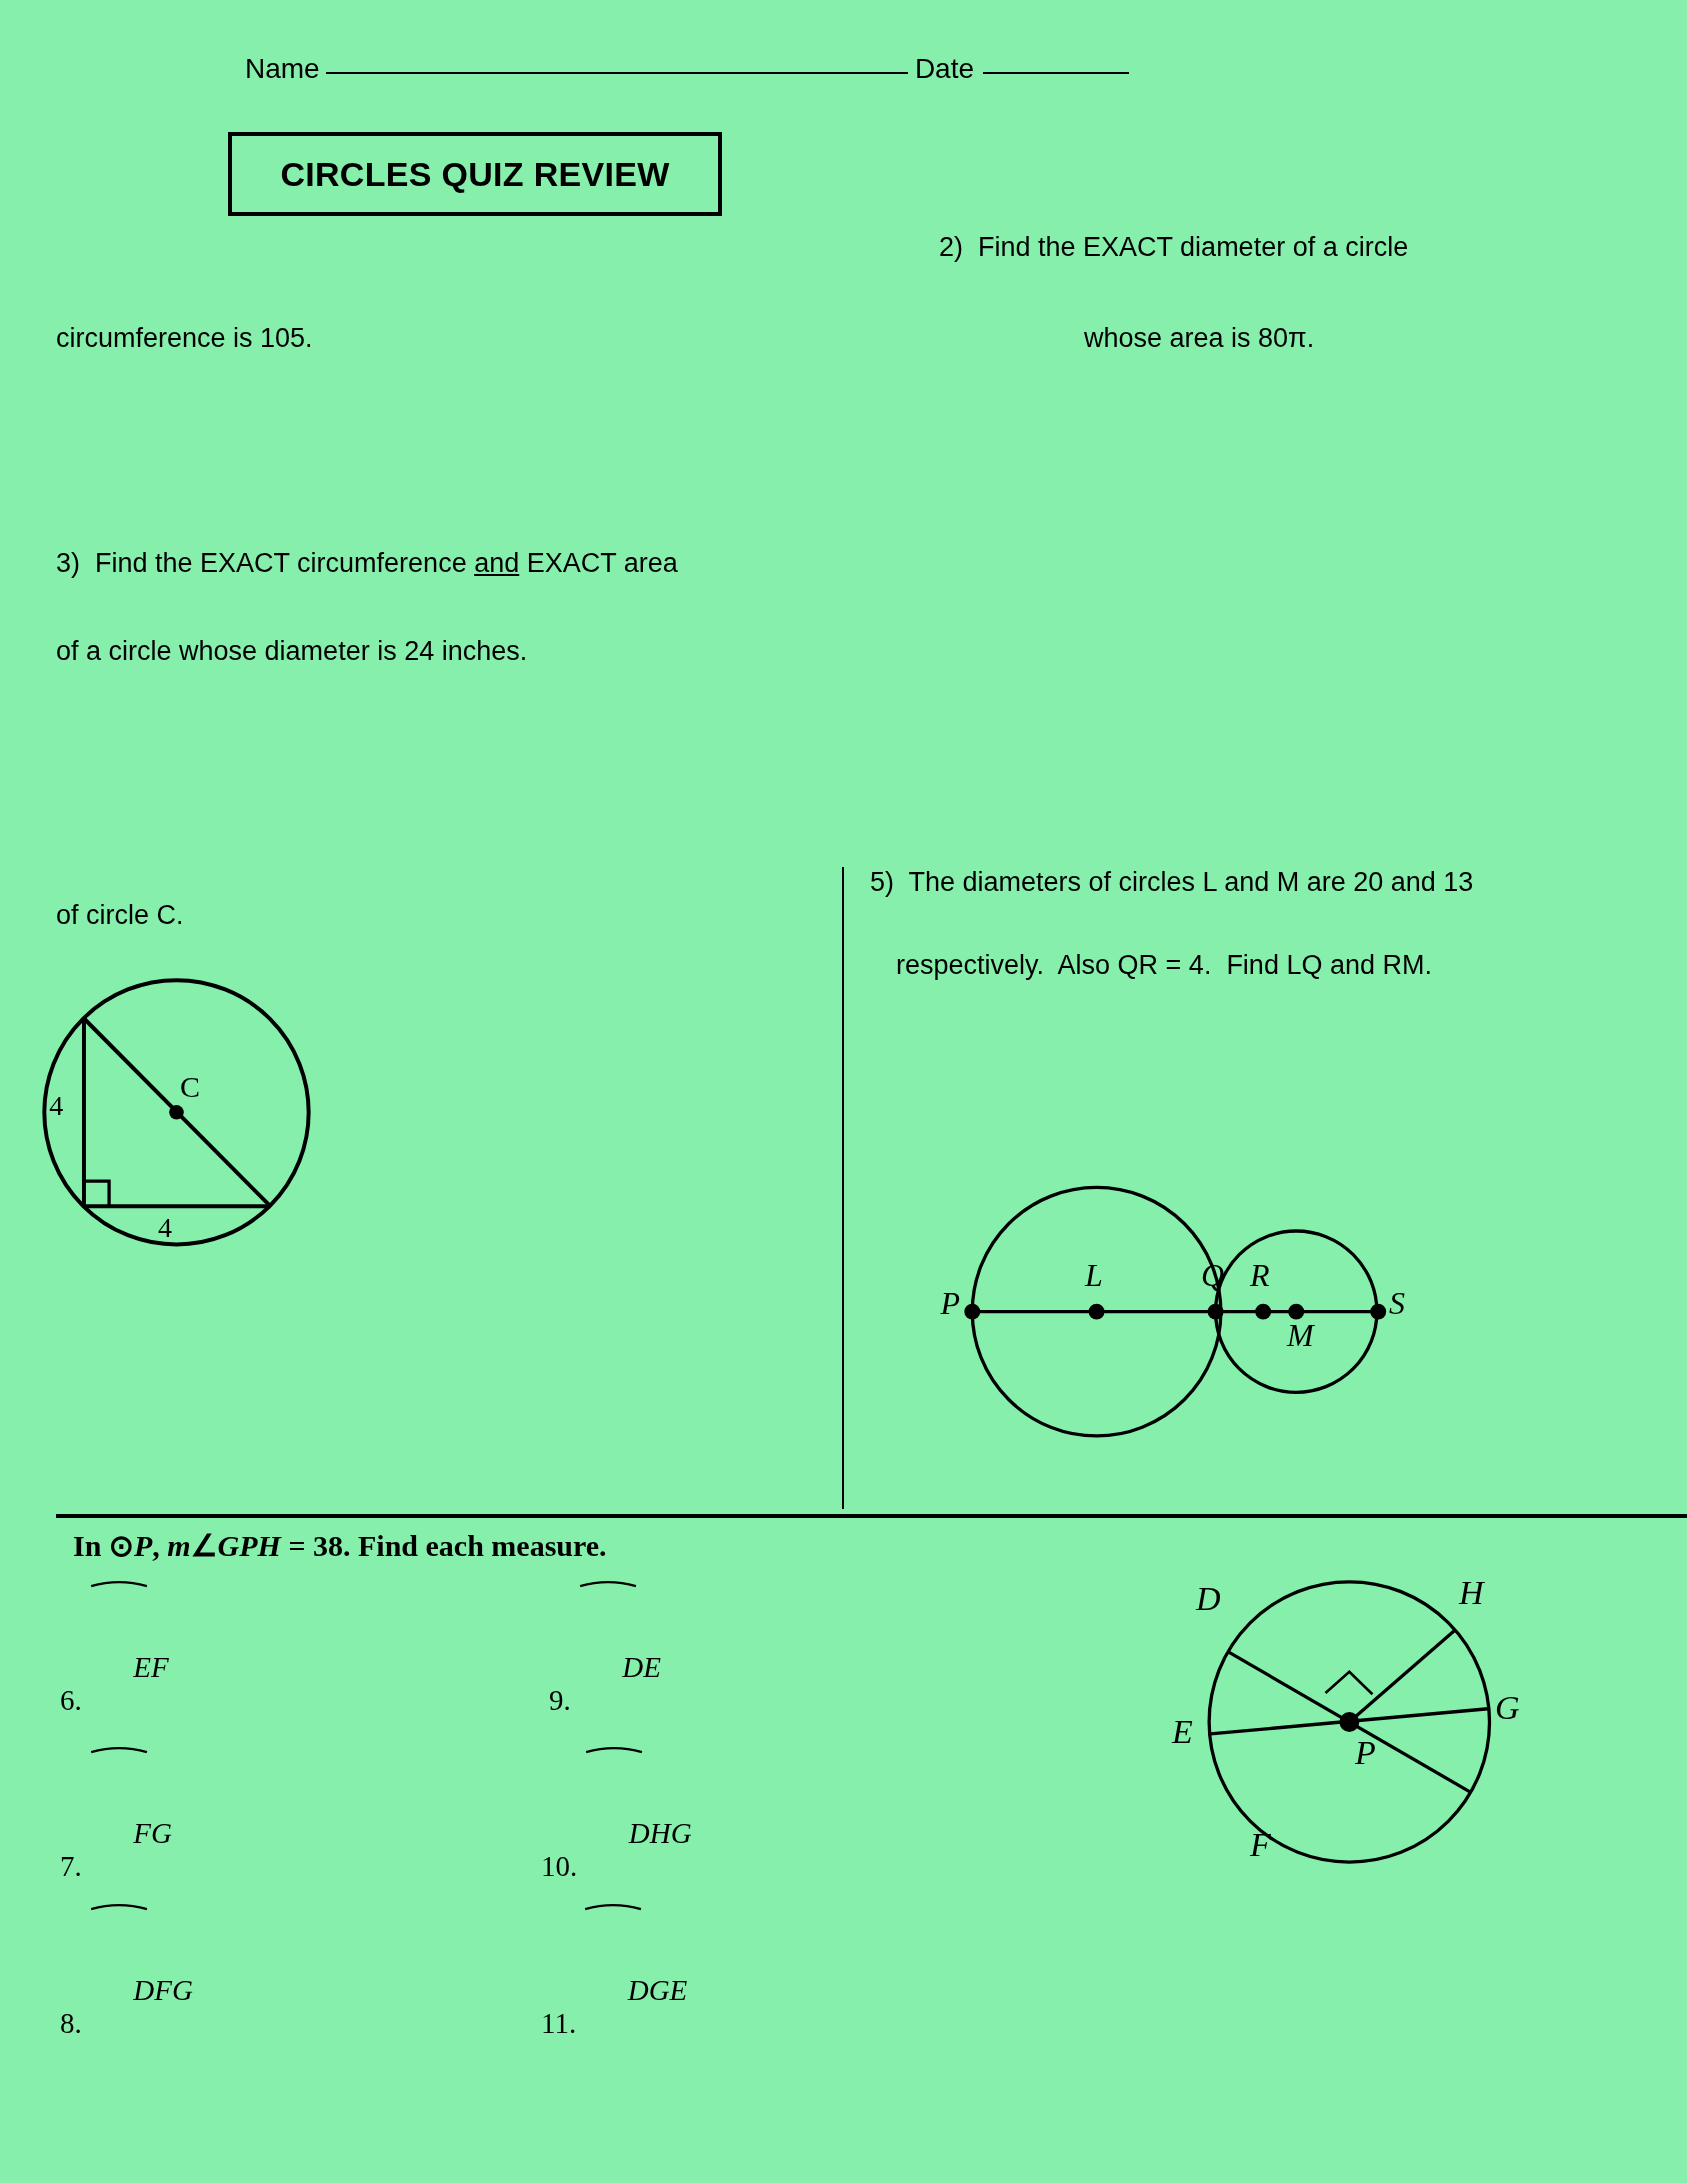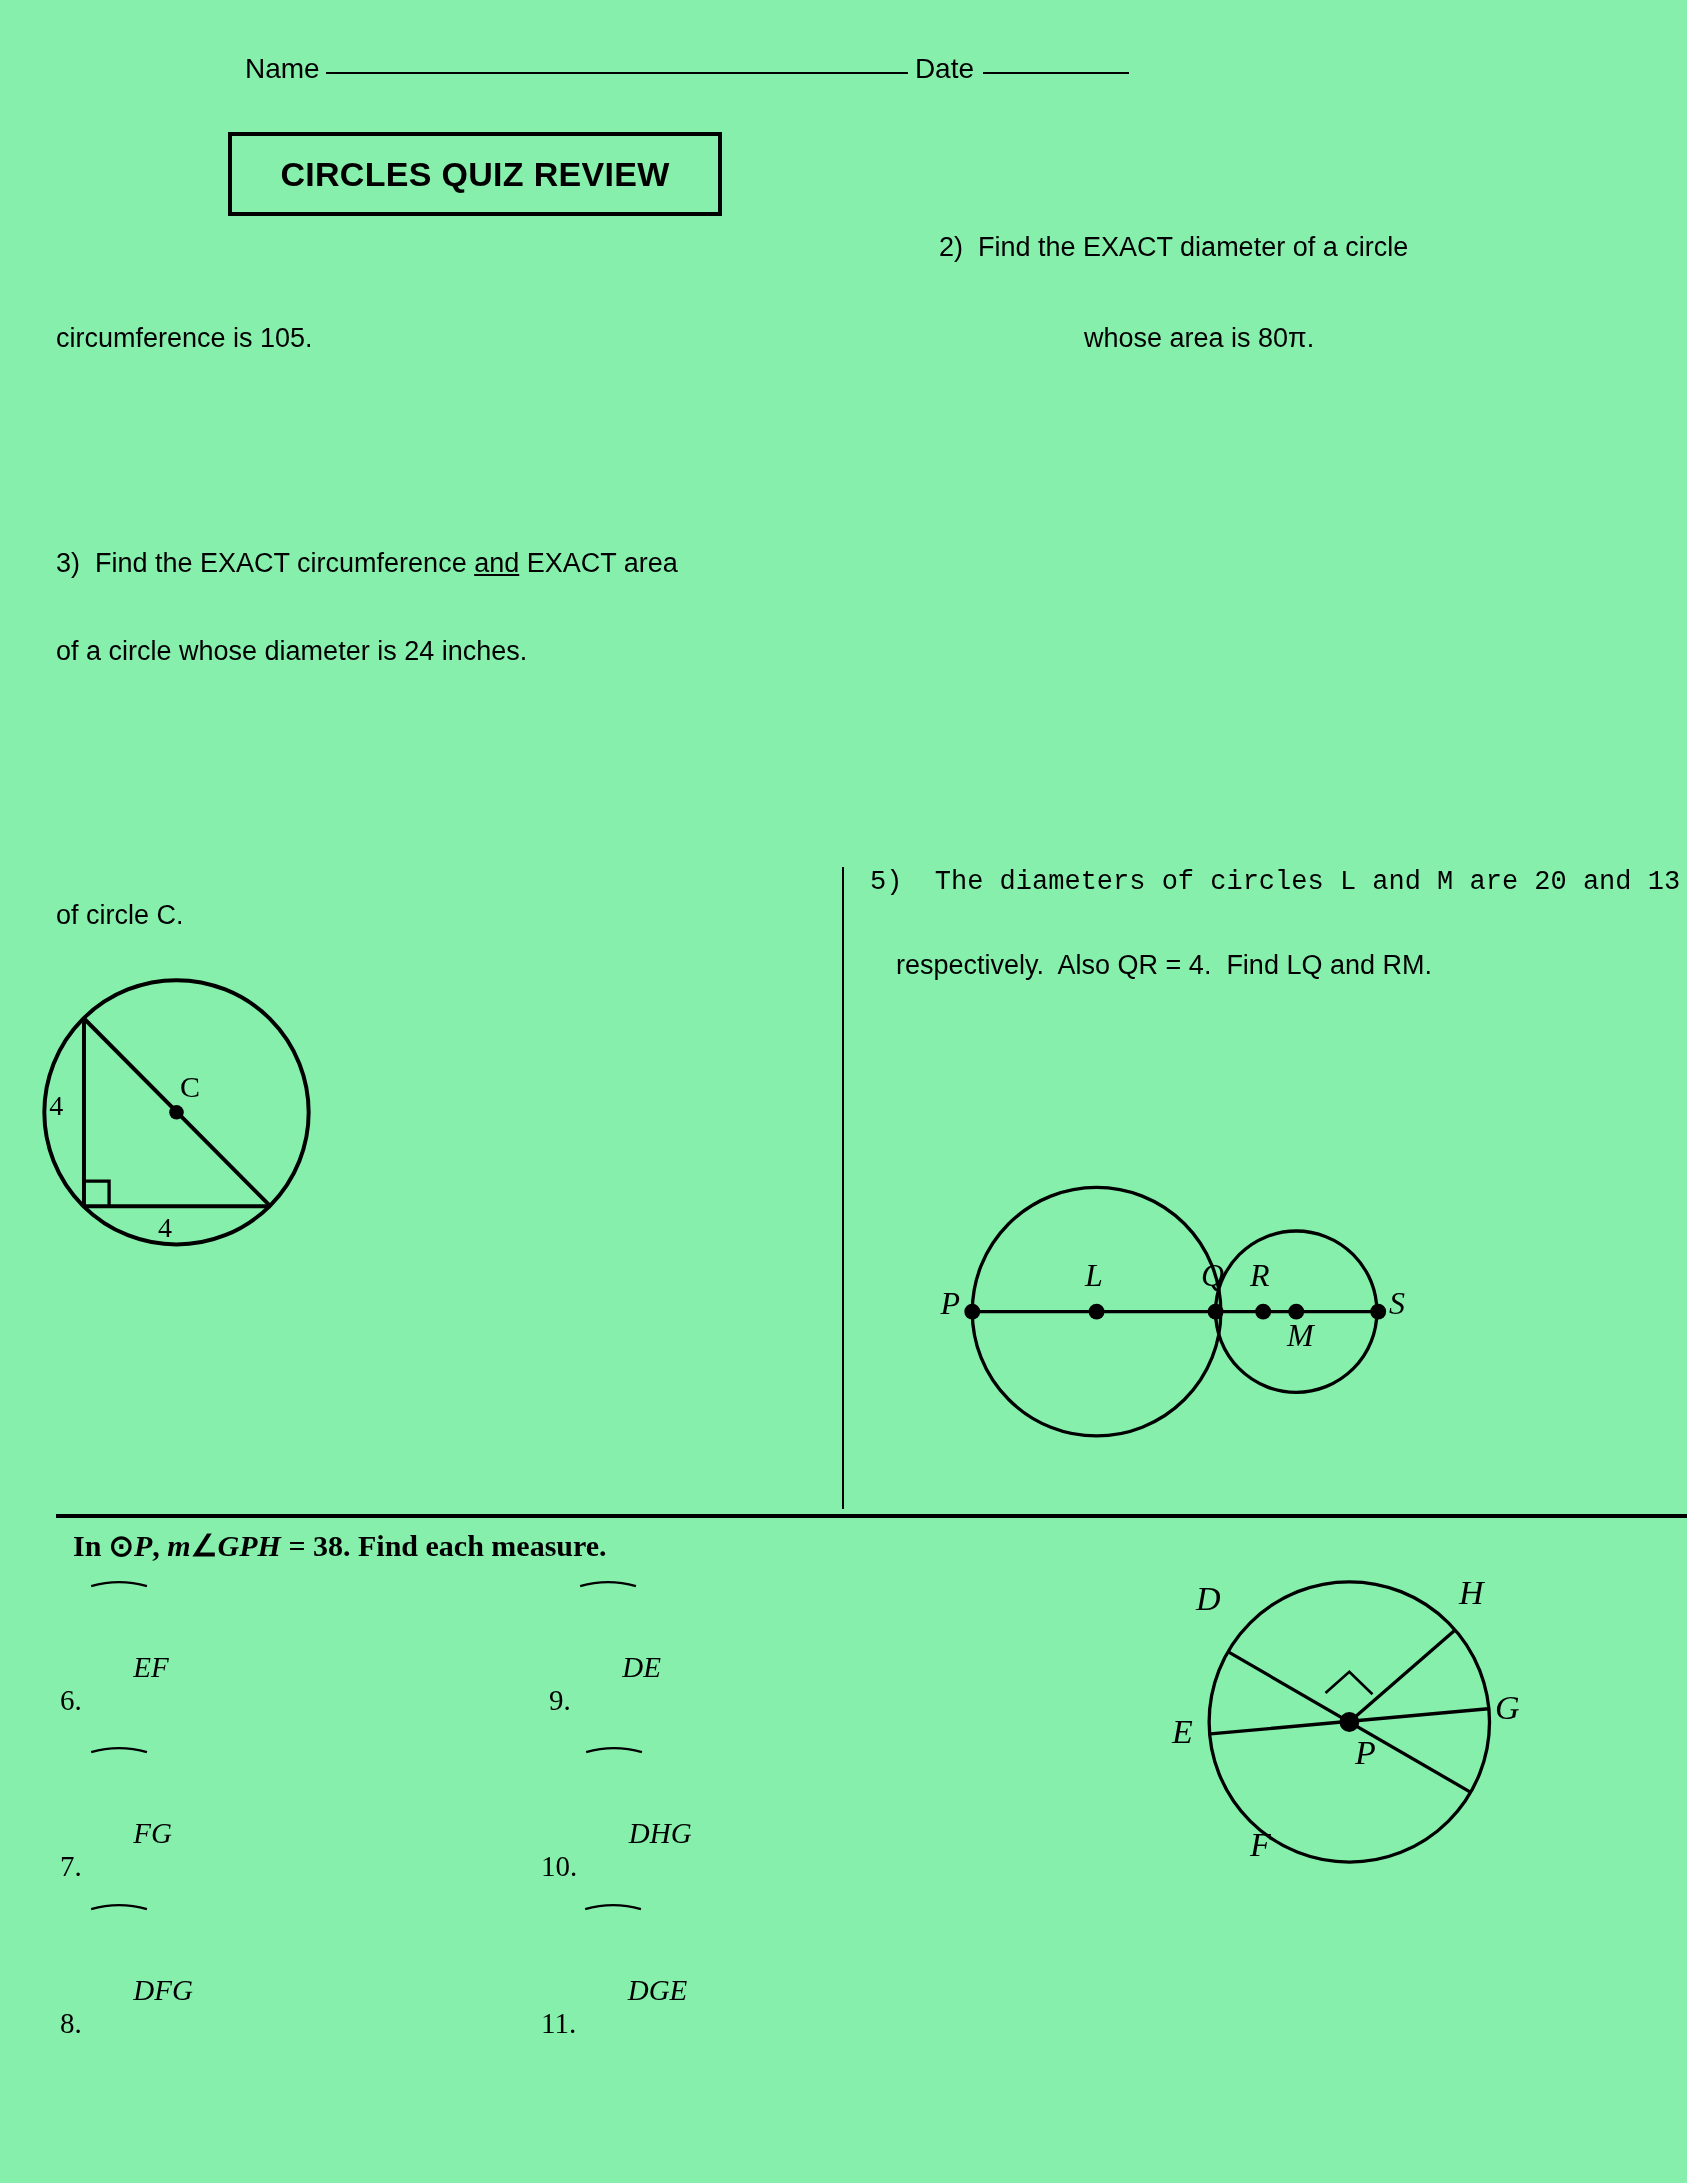--- a/index.html
+++ b/index.html
@@ -165,21 +165,21 @@
 
       <polyline points="72,336 110,336 110,374" class="fig-line" stroke-width="5"></polyline>
 
       <circle cx="212" cy="232" r="11" fill="#000"></circle>
     </svg>
     <span style="position:absolute; left:144px; top:111px; font-size:30px; font-family:'Liberation Serif',serif;">C</span>
     <span style="position:absolute; left:13.2px; top:131px; font-size:28px; font-family:'Liberation Serif',serif;">4</span>
     <span style="position:absolute; left:122px; top:253px; font-size:28px; font-family:'Liberation Serif',serif;">4</span>
   </div>
 
-  <div class="qtext" style="left:870px; top:868px;font-family:Liberation Mono, monospace;">5)  The diameters of circles L and M are 20 and 13</div>
+  <div class="qtext" style="left:870px; top:868px;">5)  The diameters of circles L and M are 20 and 13</div>
   <div class="qtext" style="left:896px; top:951px;">respectively.  Also QR = 4.  Find LQ and RM.</div>
 
   <div class="figure" style="left:926px; top:1092px;">
     <svg width="595" height="397" viewBox="0 0 900 600" xmlns="http://www.w3.org/2000/svg">
 
       <circle cx="258" cy="332" r="188" class="fig-line" stroke-width="5"></circle>
 
       <circle cx="560" cy="332" r="122" class="fig-line" stroke-width="5"></circle>
 
       <line x1="70" y1="332" x2="684" y2="332" class="fig-line" stroke-width="5"></line>

